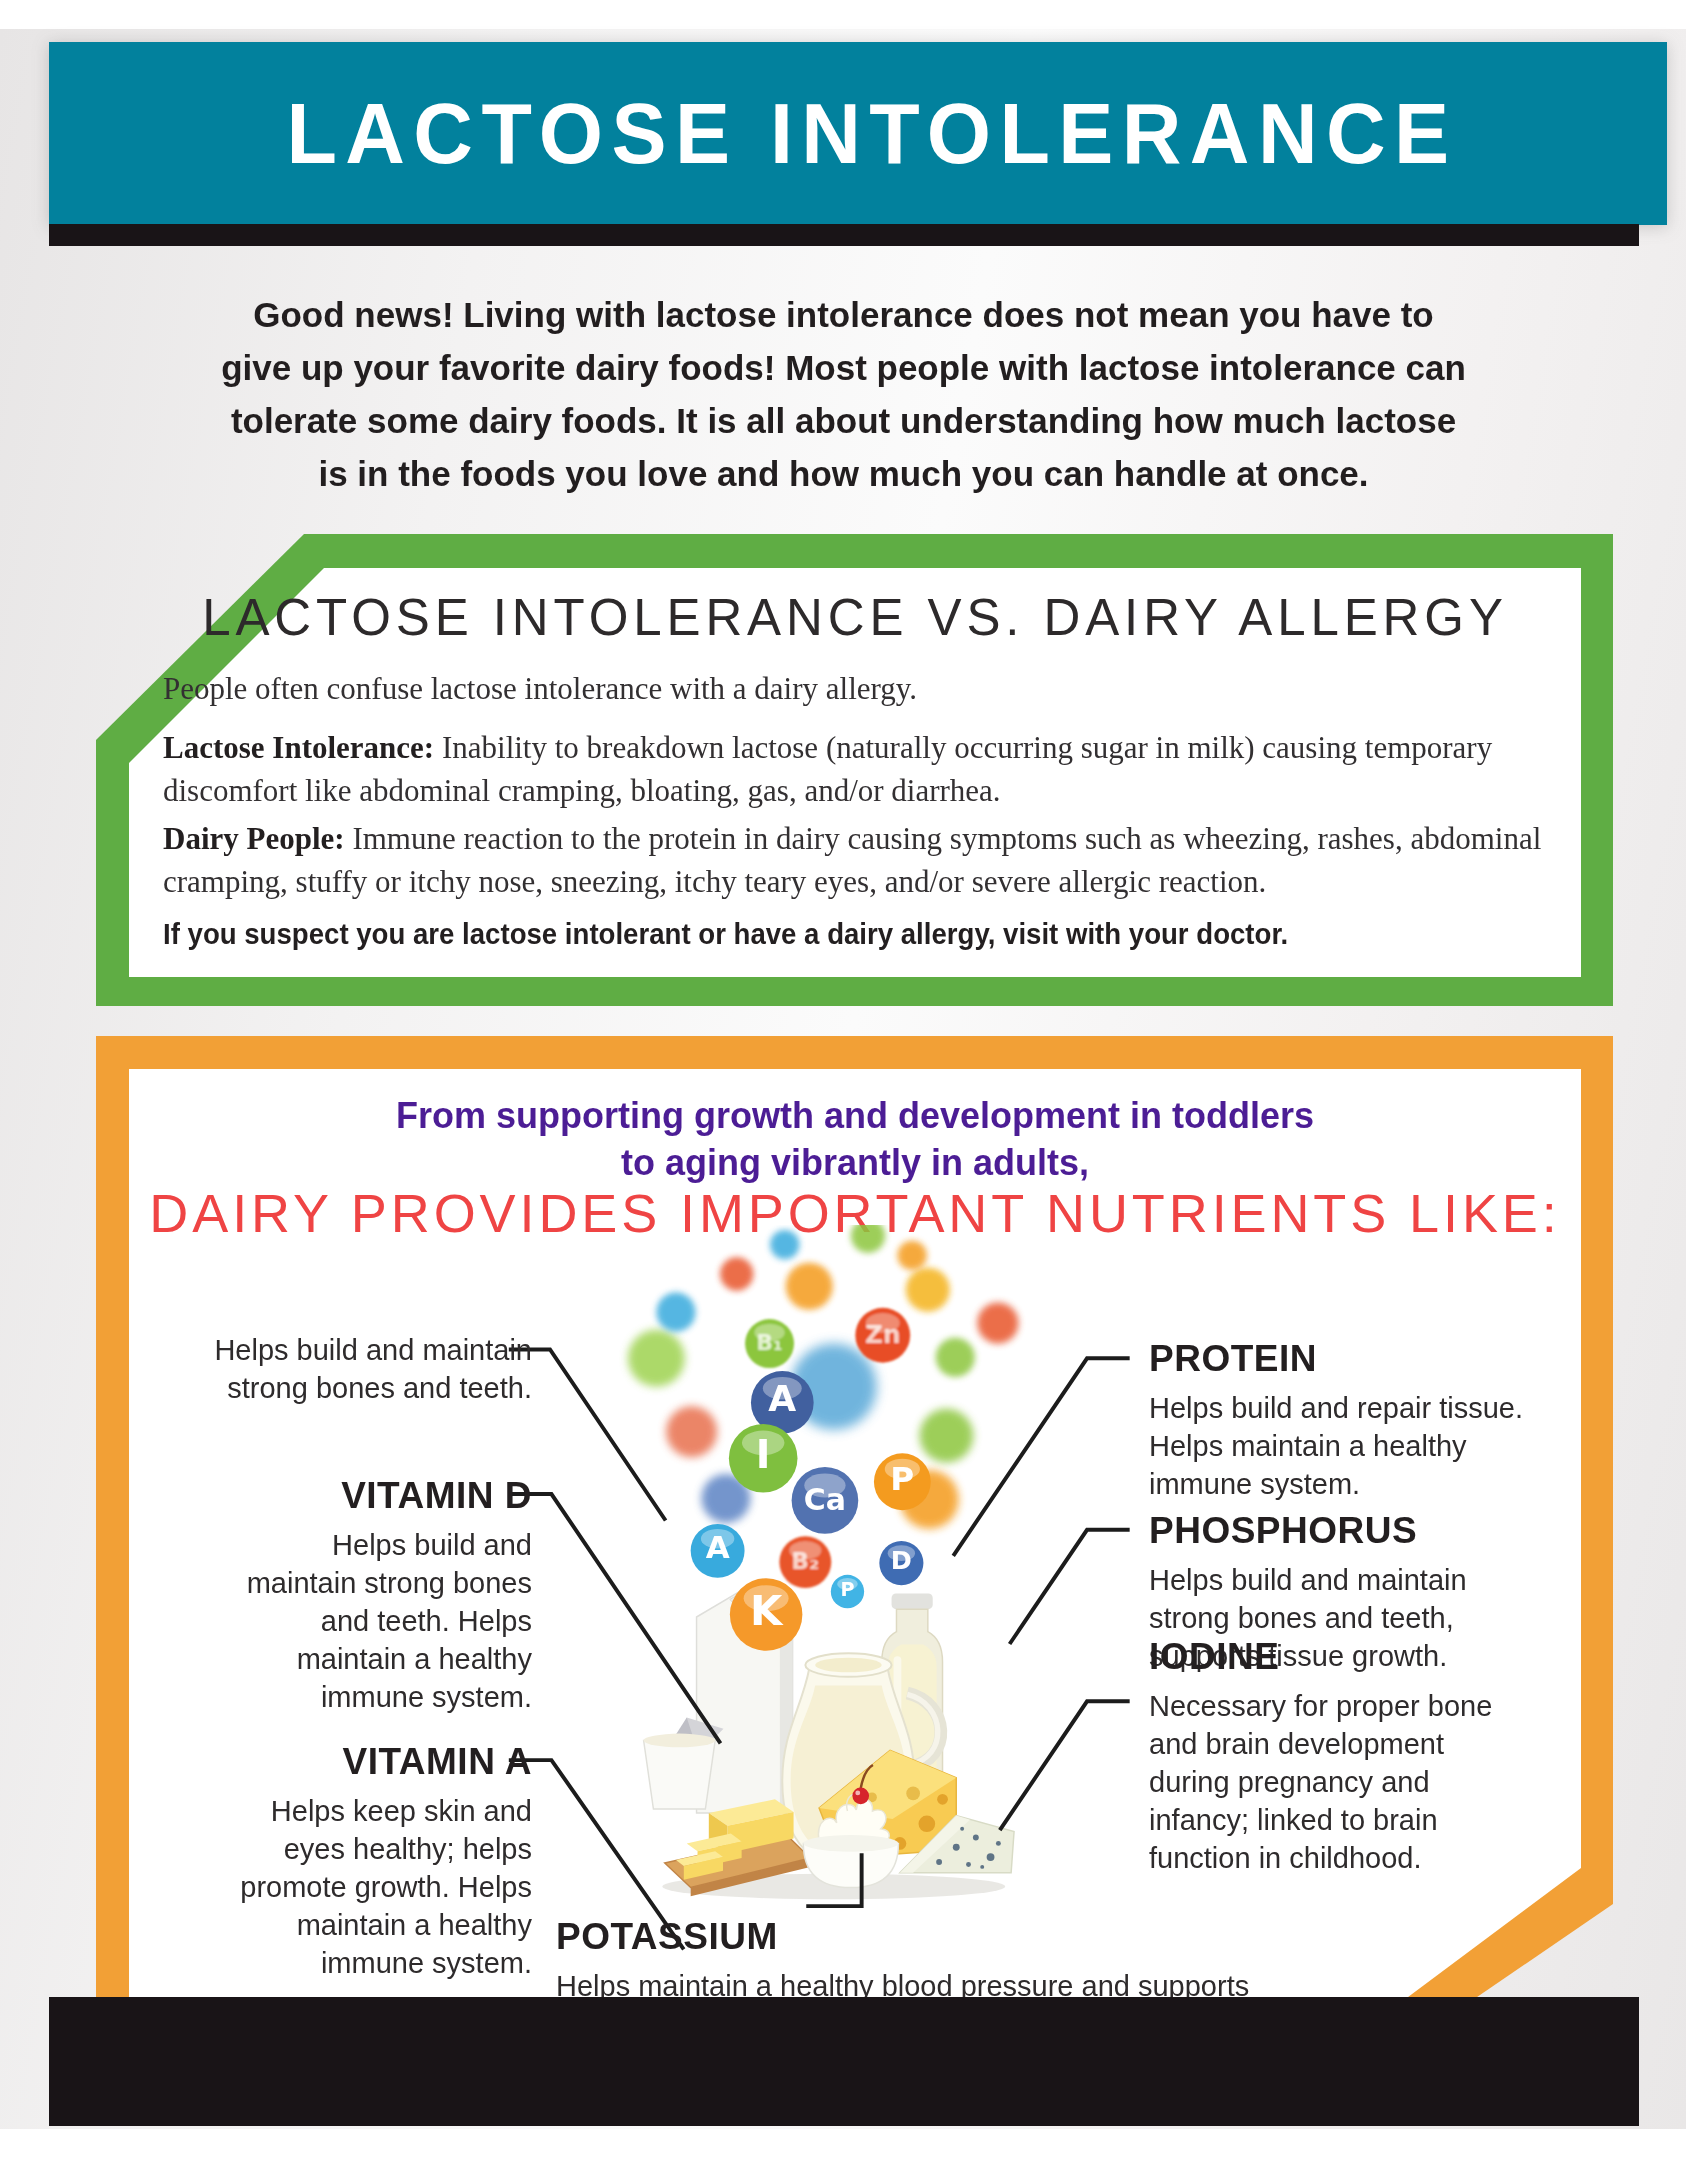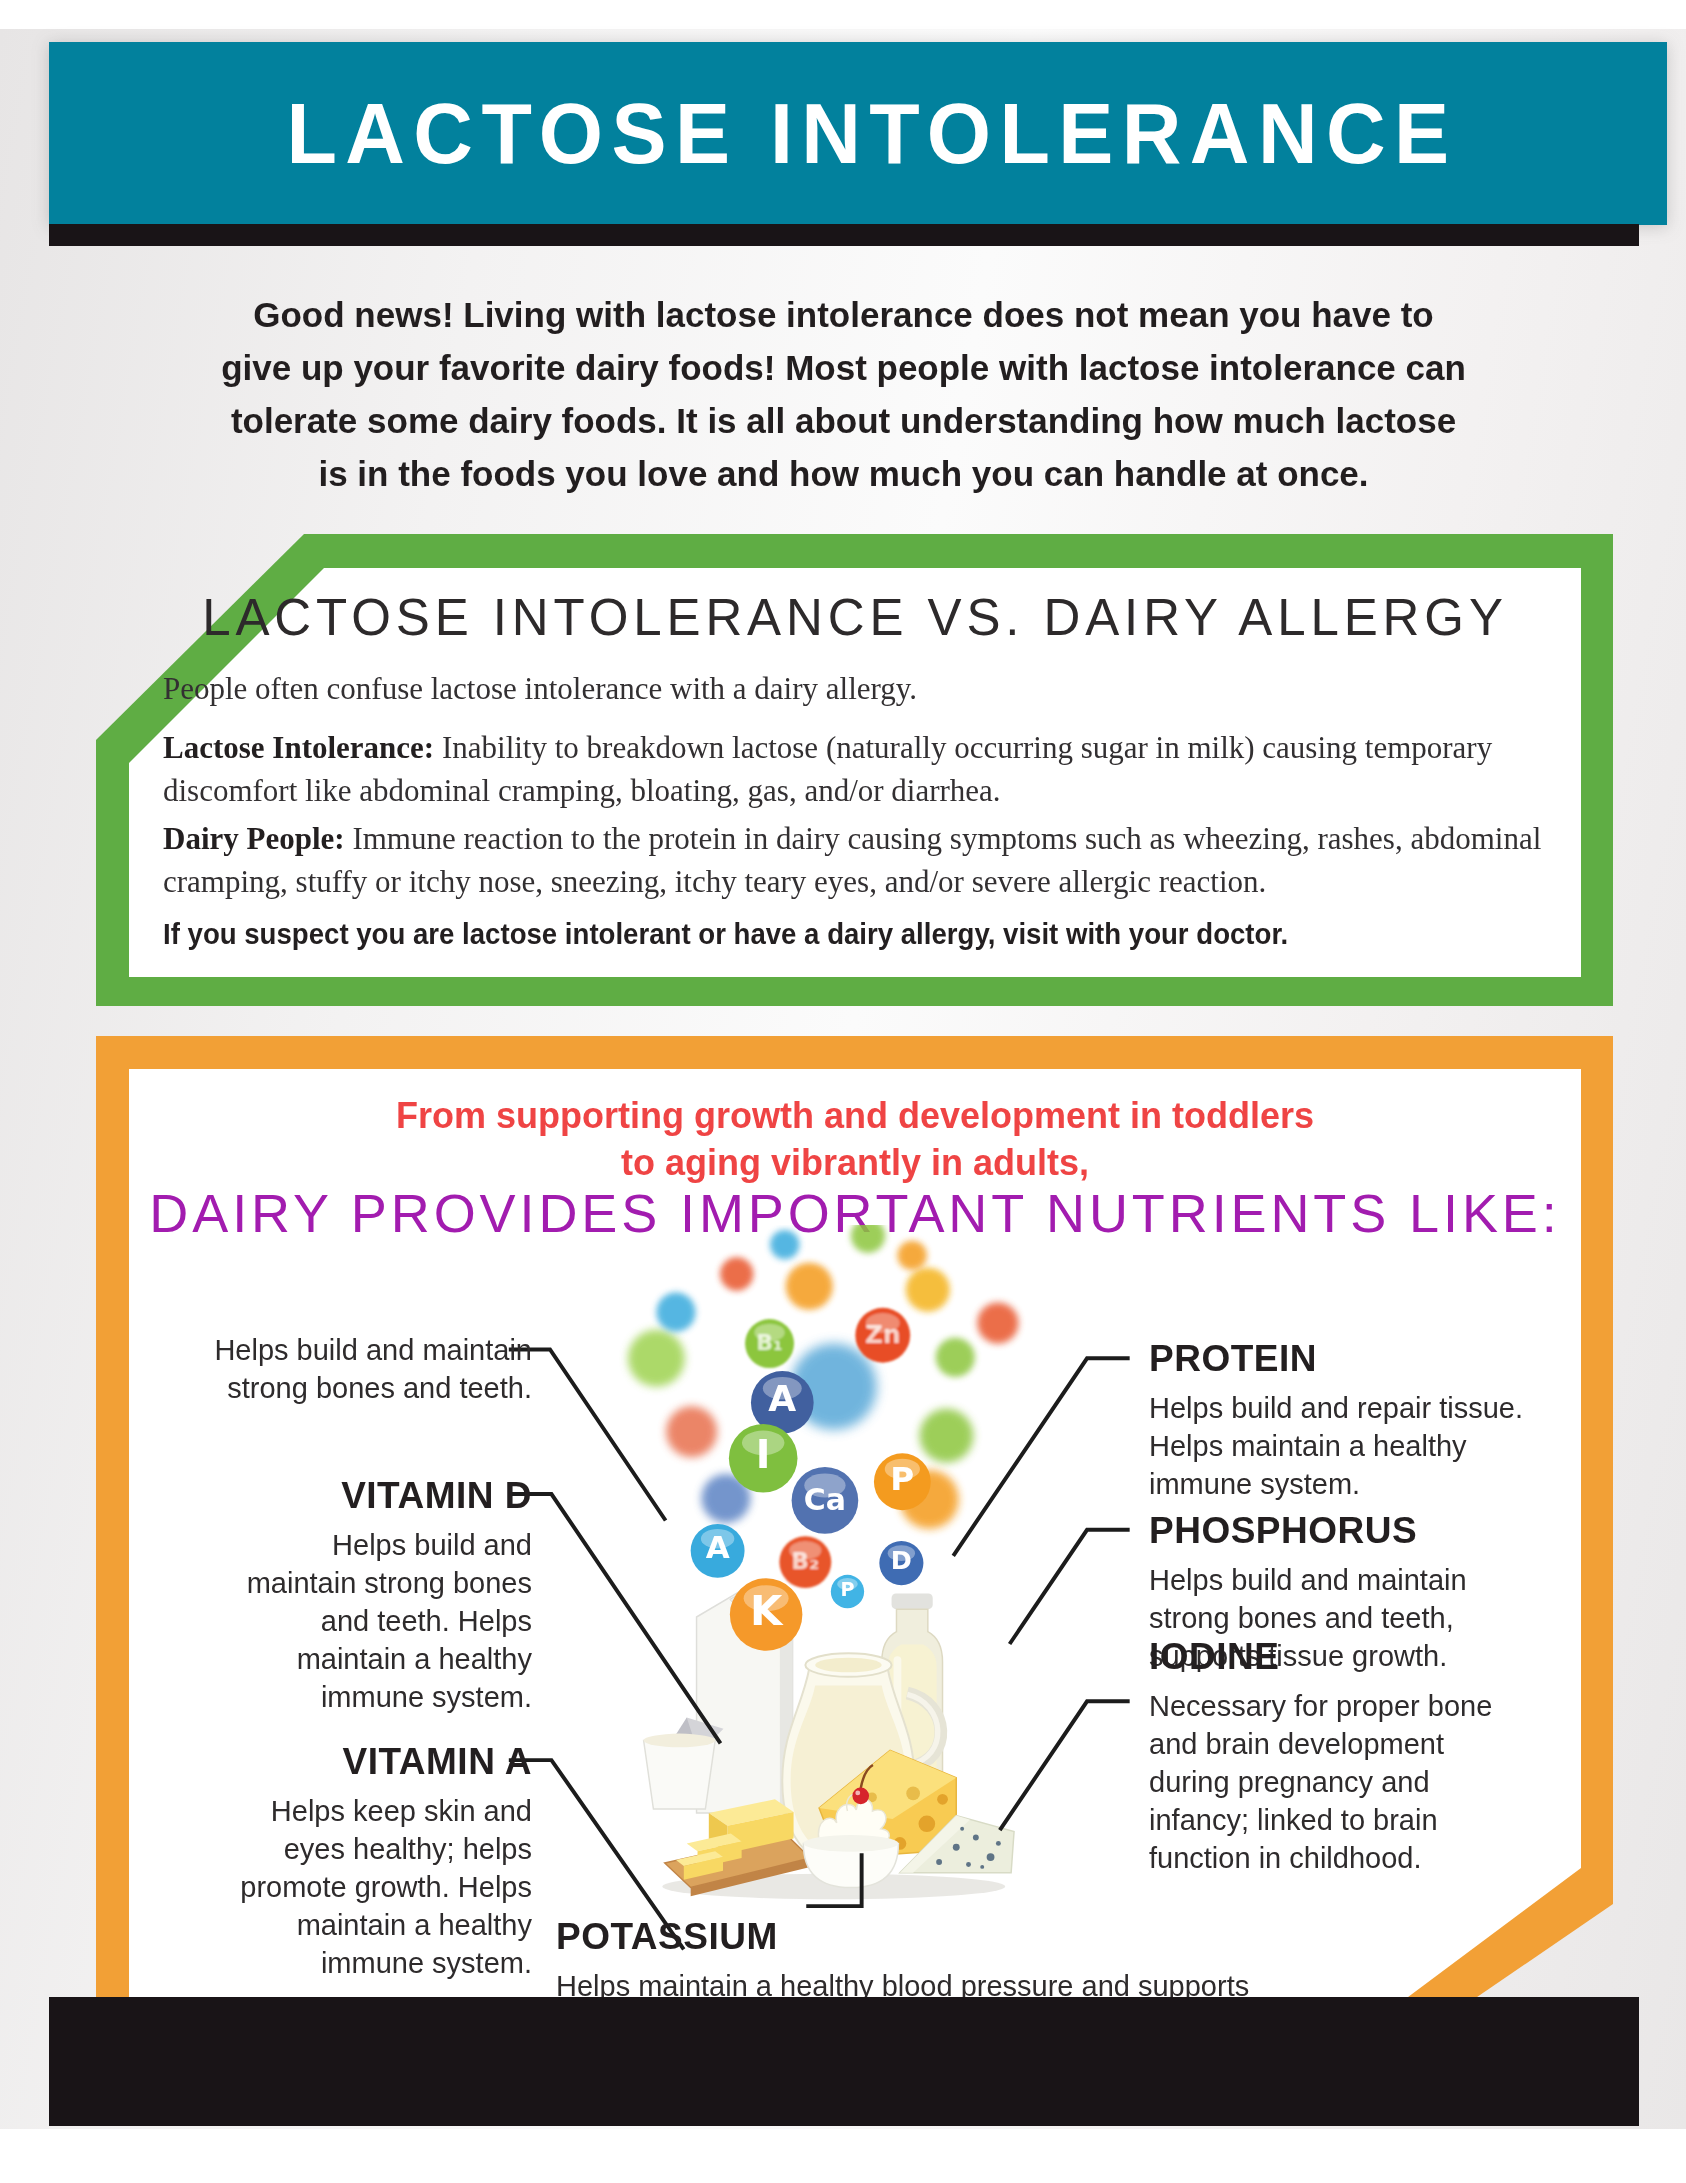--- a/index.html
+++ b/index.html
@@ -29,23 +29,23 @@
   .gb-p b{color:#231f20;}
   .gb-advice{position:absolute;left:163px;top:917px;font-size:30px;font-weight:700;color:#231f20;
         white-space:nowrap;transform:scaleX(.92);transform-origin:left center;}
   
   .box-orange{position:absolute;left:96px;top:1036px;width:1517px;height:1050px;
         clip-path:polygon(0 0,100% 0,100% 868px,1251px 100%,0 100%);
         filter:drop-shadow(0 4.9px 10.8px rgba(90,90,90,.3));}
   .box-orange-inner{position:absolute;left:129px;top:1069px;width:1452px;height:984px;background:#ffffff;
         clip-path:polygon(0 0,100% 0,100% 799px,1204px 100%,0 100%);}
   .nb-heading-bold{position:absolute;left:129px;top:1092px;width:1452px;text-align:center;
-        font-size:36px;font-weight:700;line-height:47px;white-space:pre-line;color:#ef4444;}
+        font-size:36px;font-weight:700;line-height:47px;white-space:pre-line;color:#4c1d95;}
   .nb-heading-main{position:absolute;left:129px;top:1182px;width:1452px;text-align:center;
-        font-size:54px;font-weight:400;letter-spacing:3.9px;color:#a21caf;white-space:nowrap;}
+        font-size:54px;font-weight:400;letter-spacing:3.9px;color:#ef4444;white-space:nowrap;}
   
   .nutrient{position:absolute;}
   .nutrient h3{margin:0 0 8.8px 0;font-size:37px;font-weight:700;letter-spacing:0.5px;color:#231f20;}
   .nutrient p{margin:0;font-size:29px;line-height:38px;white-space:pre-line;color:#2e2b2c;}
   .align-right{text-align:right;}
   .align-left{text-align:left;}
   #n-calcium{left:91px;top:1331px;width:441px;}
   #n-vitamin-d{left:91px;top:1475px;width:441px;}
   #n-vitamin-a{left:91px;top:1741px;width:441px;}
   #n-protein{left:1149px;top:1338px;width:451px;}

